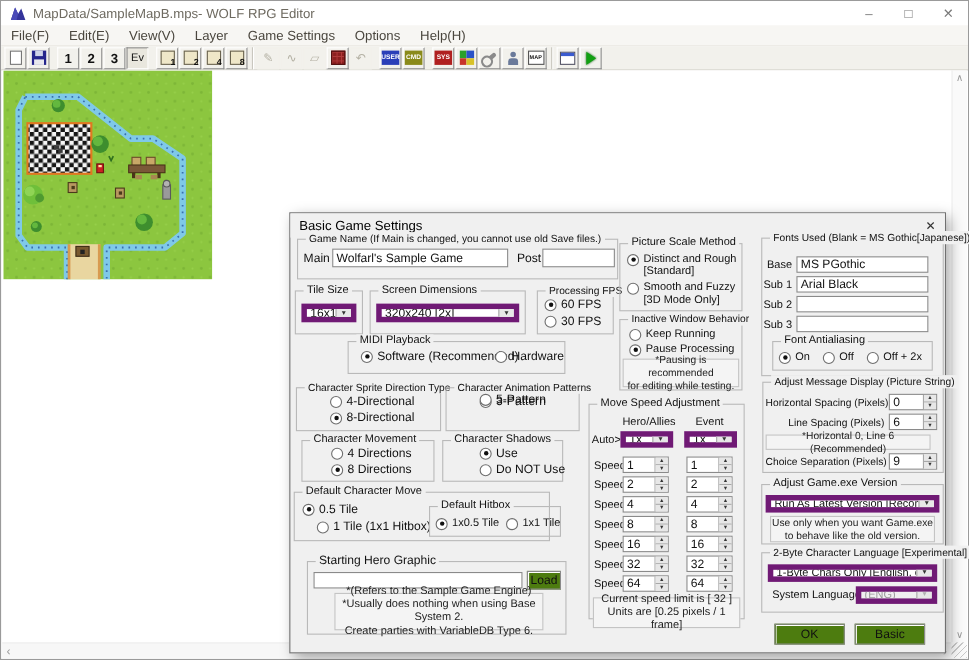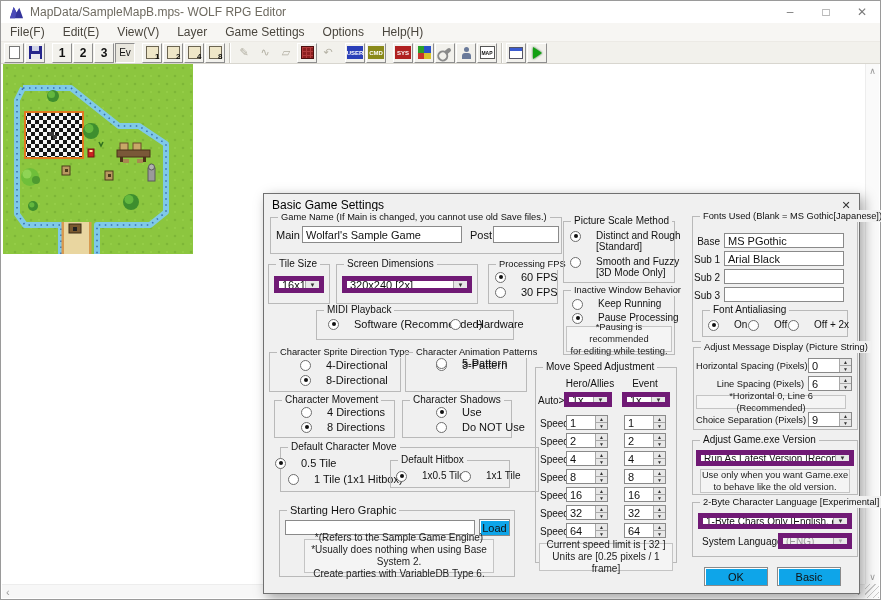--- a/index.html
+++ b/index.html
@@ -60,36 +60,36 @@
   
   .dialog { position:absolute; left:262px; top:192px; width:597px; height:401px; background:#f0f0f0; border:1px solid #707070; box-shadow:4px 4px 12px rgba(0,0,0,.35); z-index:20; font-size:11px; color:#111; }
   .dlg-title { position:absolute; left:0; top:0; right:0; height:22px; display:flex; align-items:center; padding-left:8px; font-size:12px; color:#000; background:#f0f0f0; }
   .dlg-close { position:absolute; right:4px; top:2px; width:18px; height:18px; display:flex; align-items:center; justify-content:center; color:#333; font-size:11px; }
   .grp { position:absolute; border:1px solid #b9b9b9; }
   .lg { position:absolute; top:-7px; left:7px; background:#f0f0f0; padding:0 3px; font-size:11px; white-space:nowrap; line-height:12px; }
   .fs10 { font-size:10px !important; }
   .fs9 { font-size:9.3px !important; }
   .lbl { position:absolute; white-space:nowrap; }
   .r { text-align:right; }
-  .radio { position:absolute; display:inline-flex; align-items:flex-start; gap:15px; white-space:nowrap; }
+  .radio { position:absolute; display:inline-flex; align-items:flex-start; gap:4px; white-space:nowrap; }
   .radio .rb { width:11px; height:11px; border-radius:50%; border:1px solid #6e6e6e; background:#fff; flex:none; position:relative; margin-top:0.5px; }
   .radio.checked .rb::after { content:""; position:absolute; inset:2.5px; border-radius:50%; background:#111; }
   .txt { position:absolute; background:#fff; border:1px solid #8a8a8a; display:flex; align-items:center; padding:0 3px; white-space:nowrap; overflow:hidden; }
   .dd { position:absolute; background:#fff; border:5px solid #701a75; display:flex; align-items:stretch; }
   .dd .val { flex:1; display:flex; align-items:center; padding:0 3px; white-space:nowrap; overflow:hidden; }
   .dd .arw { width:14px; flex:none; background:#e7e7e7; border-left:1px solid #a8a8a8; display:flex; align-items:center; justify-content:center; font-size:6px; color:#333; }
   .dd.disabled { background:#f0f0f0; color:#9a9a9a; }
   .dd.disabled .arw { color:#b0b0b0; }
   .spin { position:absolute; background:#fff; border:1px solid #8a8a8a; display:flex; align-items:stretch; }
   .spin .val { flex:1; display:flex; align-items:center; padding:0 3px; }
   .spin .ud { width:12px; flex:none; display:flex; flex-direction:column; border-left:1px solid #a8a8a8; }
   .spin .ud i { flex:1; background:#e7e7e7; display:flex; align-items:center; justify-content:center; font-size:5px; font-style:normal; color:#333; }
   .spin .ud i:first-child { border-bottom:1px solid #a8a8a8; }
   .note { position:absolute; border:1px solid #c4c4c4; background:#f4f4f4; display:flex; flex-direction:column; align-items:center; justify-content:center; text-align:center; color:#222; line-height:12px; }
-  .btn { position:absolute; background:#0ea5e9; border:1px solid #8a8a8a; box-shadow:inset 1px 1px 0 #fff; display:flex; align-items:center; justify-content:center; }
+  .btn { position:absolute; background:#4d7c0f; border:1px solid #8a8a8a; box-shadow:inset 1px 1px 0 #fff; display:flex; align-items:center; justify-content:center; }
 </style>
 </head>
 <body>
 
 <div class="window">
 
   <div class="titlebar">
     <svg class="app-icon" viewBox="0 0 16 16">
       <polygon points="1,14 5,2 8,8 11,3 15,14" fill="#34349b"></polygon>
       <polygon points="5,2 8,8 6.5,14 1,14" fill="#4a4ab8"></polygon>
@@ -370,21 +370,21 @@
     </div>
     <div class="radio checked" style="left:172px;top:212px;">
         <span class="rb"></span>
         <span>Use</span>
       </div>
     <div class="radio" style="left:172px;top:227px;">
         <span class="rb"></span>
         <span>Do NOT Use</span>
       </div>
 
-    <div class="grp" style="left:16px;top:253px;width:259px;height:45px;">
+    <div class="grp" style="left:3px;top:253px;width:233px;height:45px;">
       <span class="lg fs10">Default Character Move</span>
     </div>
     <div class="radio checked" style="left:11px;top:263px;text-align:center;">
         <span class="rb"></span>
         <span>0.5 Tile</span>
       </div>
     <div class="radio" style="left:24px;top:279px;">
         <span class="rb"></span>
         <span>1 Tile (1x1 Hitbox)</span>
       </div>

